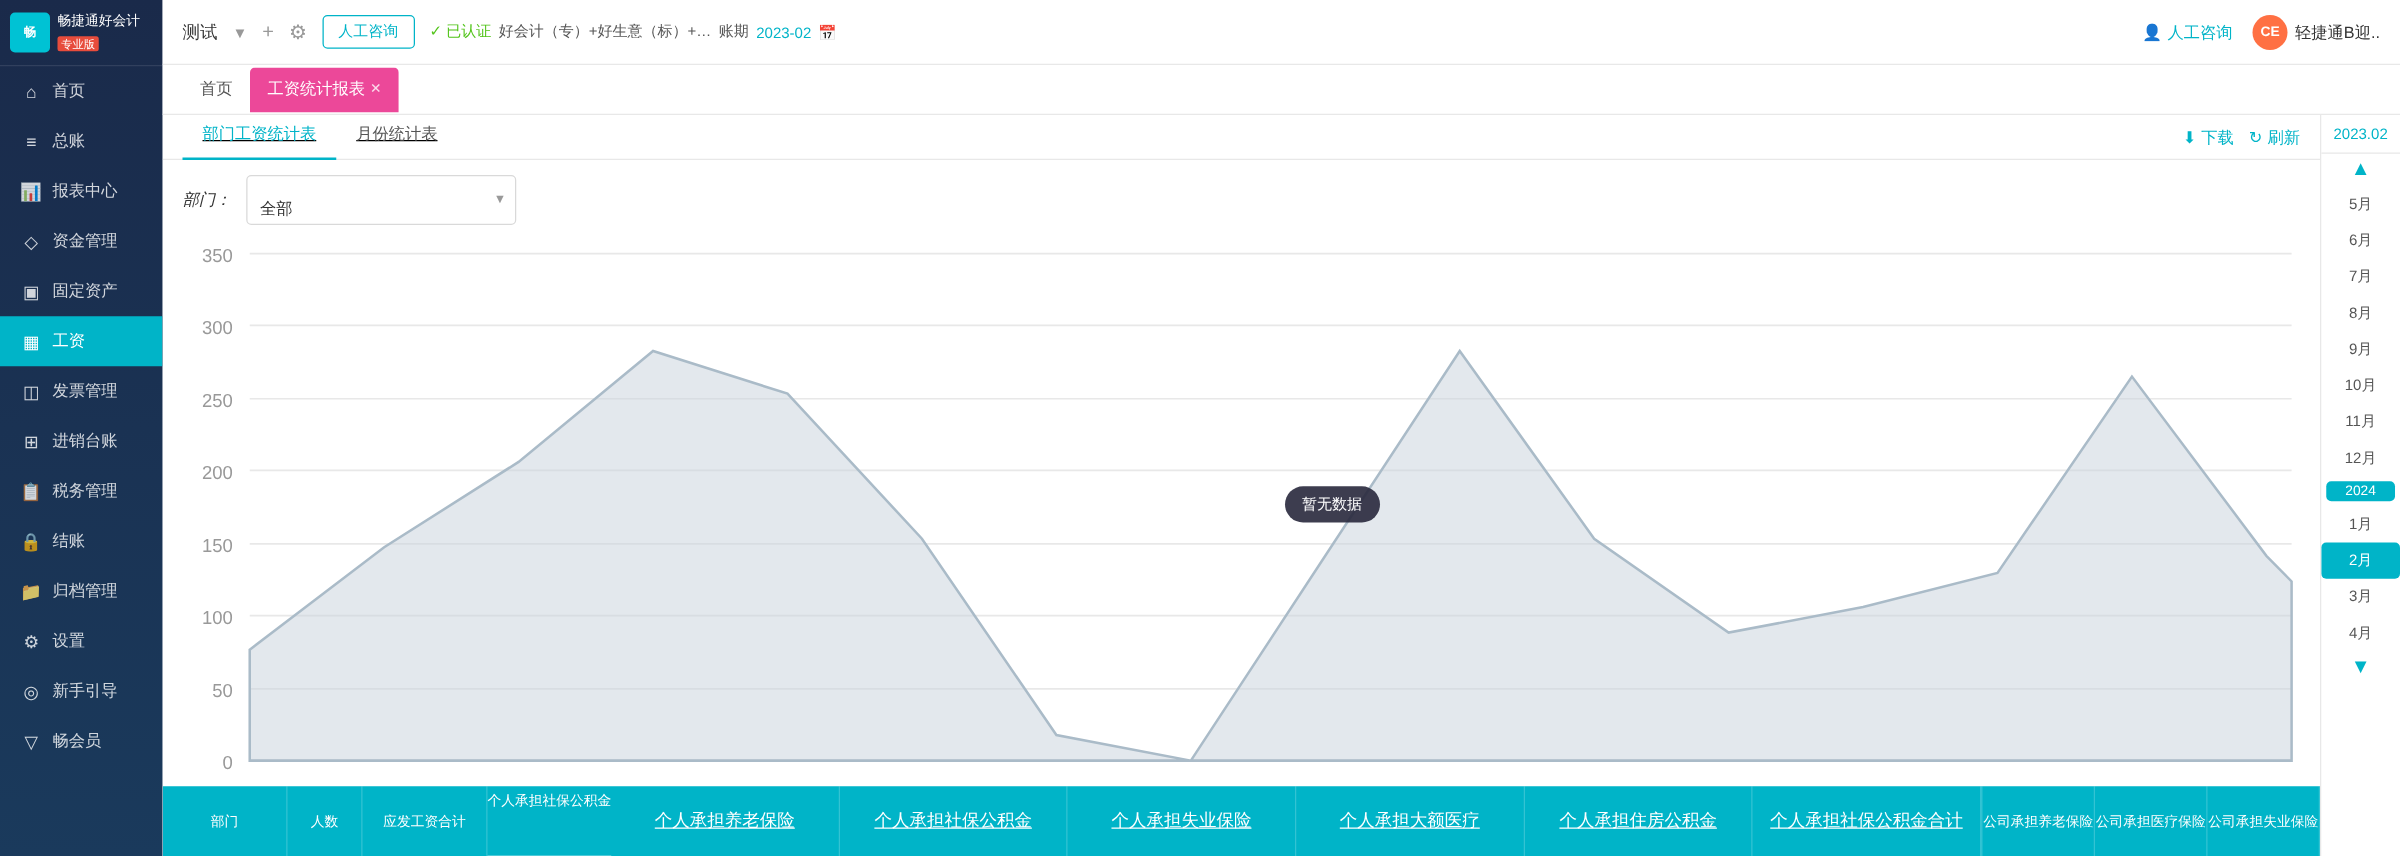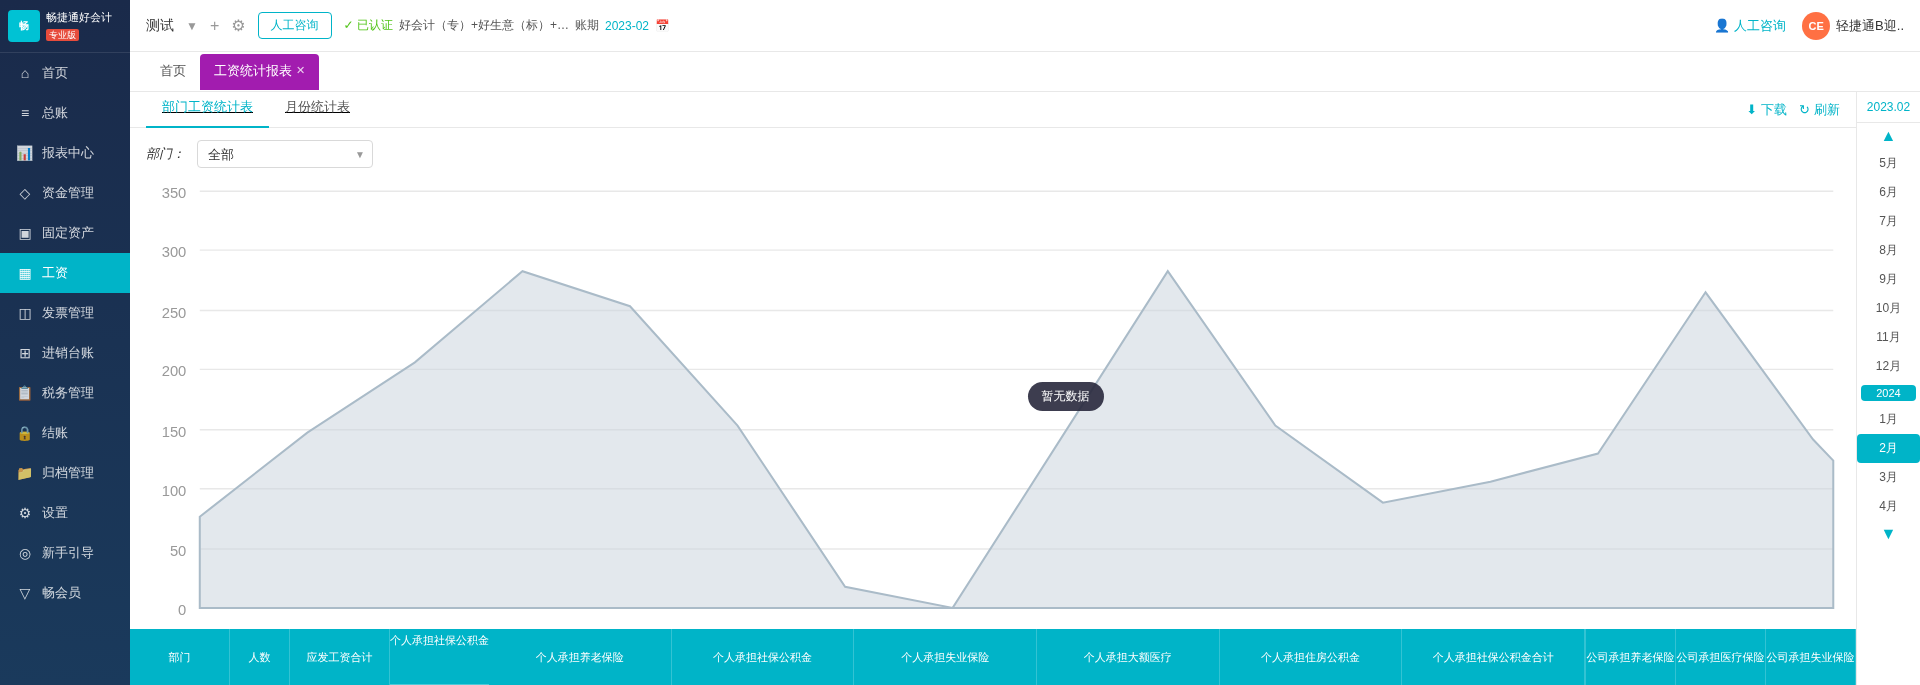--- a/index.html
+++ b/index.html
@@ -92,21 +92,21 @@
     }
     .tab-item {
       padding: 8px 14px;
       font-size: 13px;
       color: #555;
       cursor: pointer;
       border-bottom: 2px solid transparent;
     }
     .tab-item.active {
       color: #fff;
-      background: #a21caf;
+      background: #ec4899;
       border-radius: 4px 4px 0 0;
       display: flex; align-items: center; gap: 4px;
     }
     .tab-close { color: rgba(255,255,255,0.8); font-size: 11px; cursor: pointer; }
 
     
     .content-area {
       flex: 1;
       display: flex;
       overflow: hidden;
@@ -145,22 +145,22 @@
     
     .filter-bar {
       padding: 12px 16px;
       display: flex;
       align-items: center;
       gap: 12px;
       flex-shrink: 0;
     }
     .filter-label { font-size: 13px; color: #333; font-style: italic; }
     .filter-select {
-      width: 176px;
-      padding: 6px 28px 5px 10px;
+      width: 216px;
+      padding: 18px 28px 5px 10px;
       border: 1px solid #d9d9d9;
       border-radius: 4px;
       font-size: 13px;
       color: #333;
       background: #fff;
       cursor: pointer;
       appearance: none;
       position: relative;
     }
     .filter-select-wrap { position: relative; }
@@ -211,24 +211,25 @@
       height: 56px;
       display: flex;
       align-items: flex-end;
     }
     .th-cell {
       text-align: center;
       padding: 4px 6px;
       border-right: 1px solid rgba(255,255,255,0.2);
       flex: 1;
       white-space: nowrap;
-      font-size: 11px;
+      font-size: 14px;
       display: flex;
       align-items: center;
       justify-content: center;
+      text-decoration: underline;
     }
     .th-cell-single {
       display: flex;
       align-items: center;
       justify-content: center;
       text-align: center;
       padding: 4px 8px;
       border-right: 1px solid rgba(255,255,255,0.2);
       white-space: nowrap;
       font-size: 11px;

